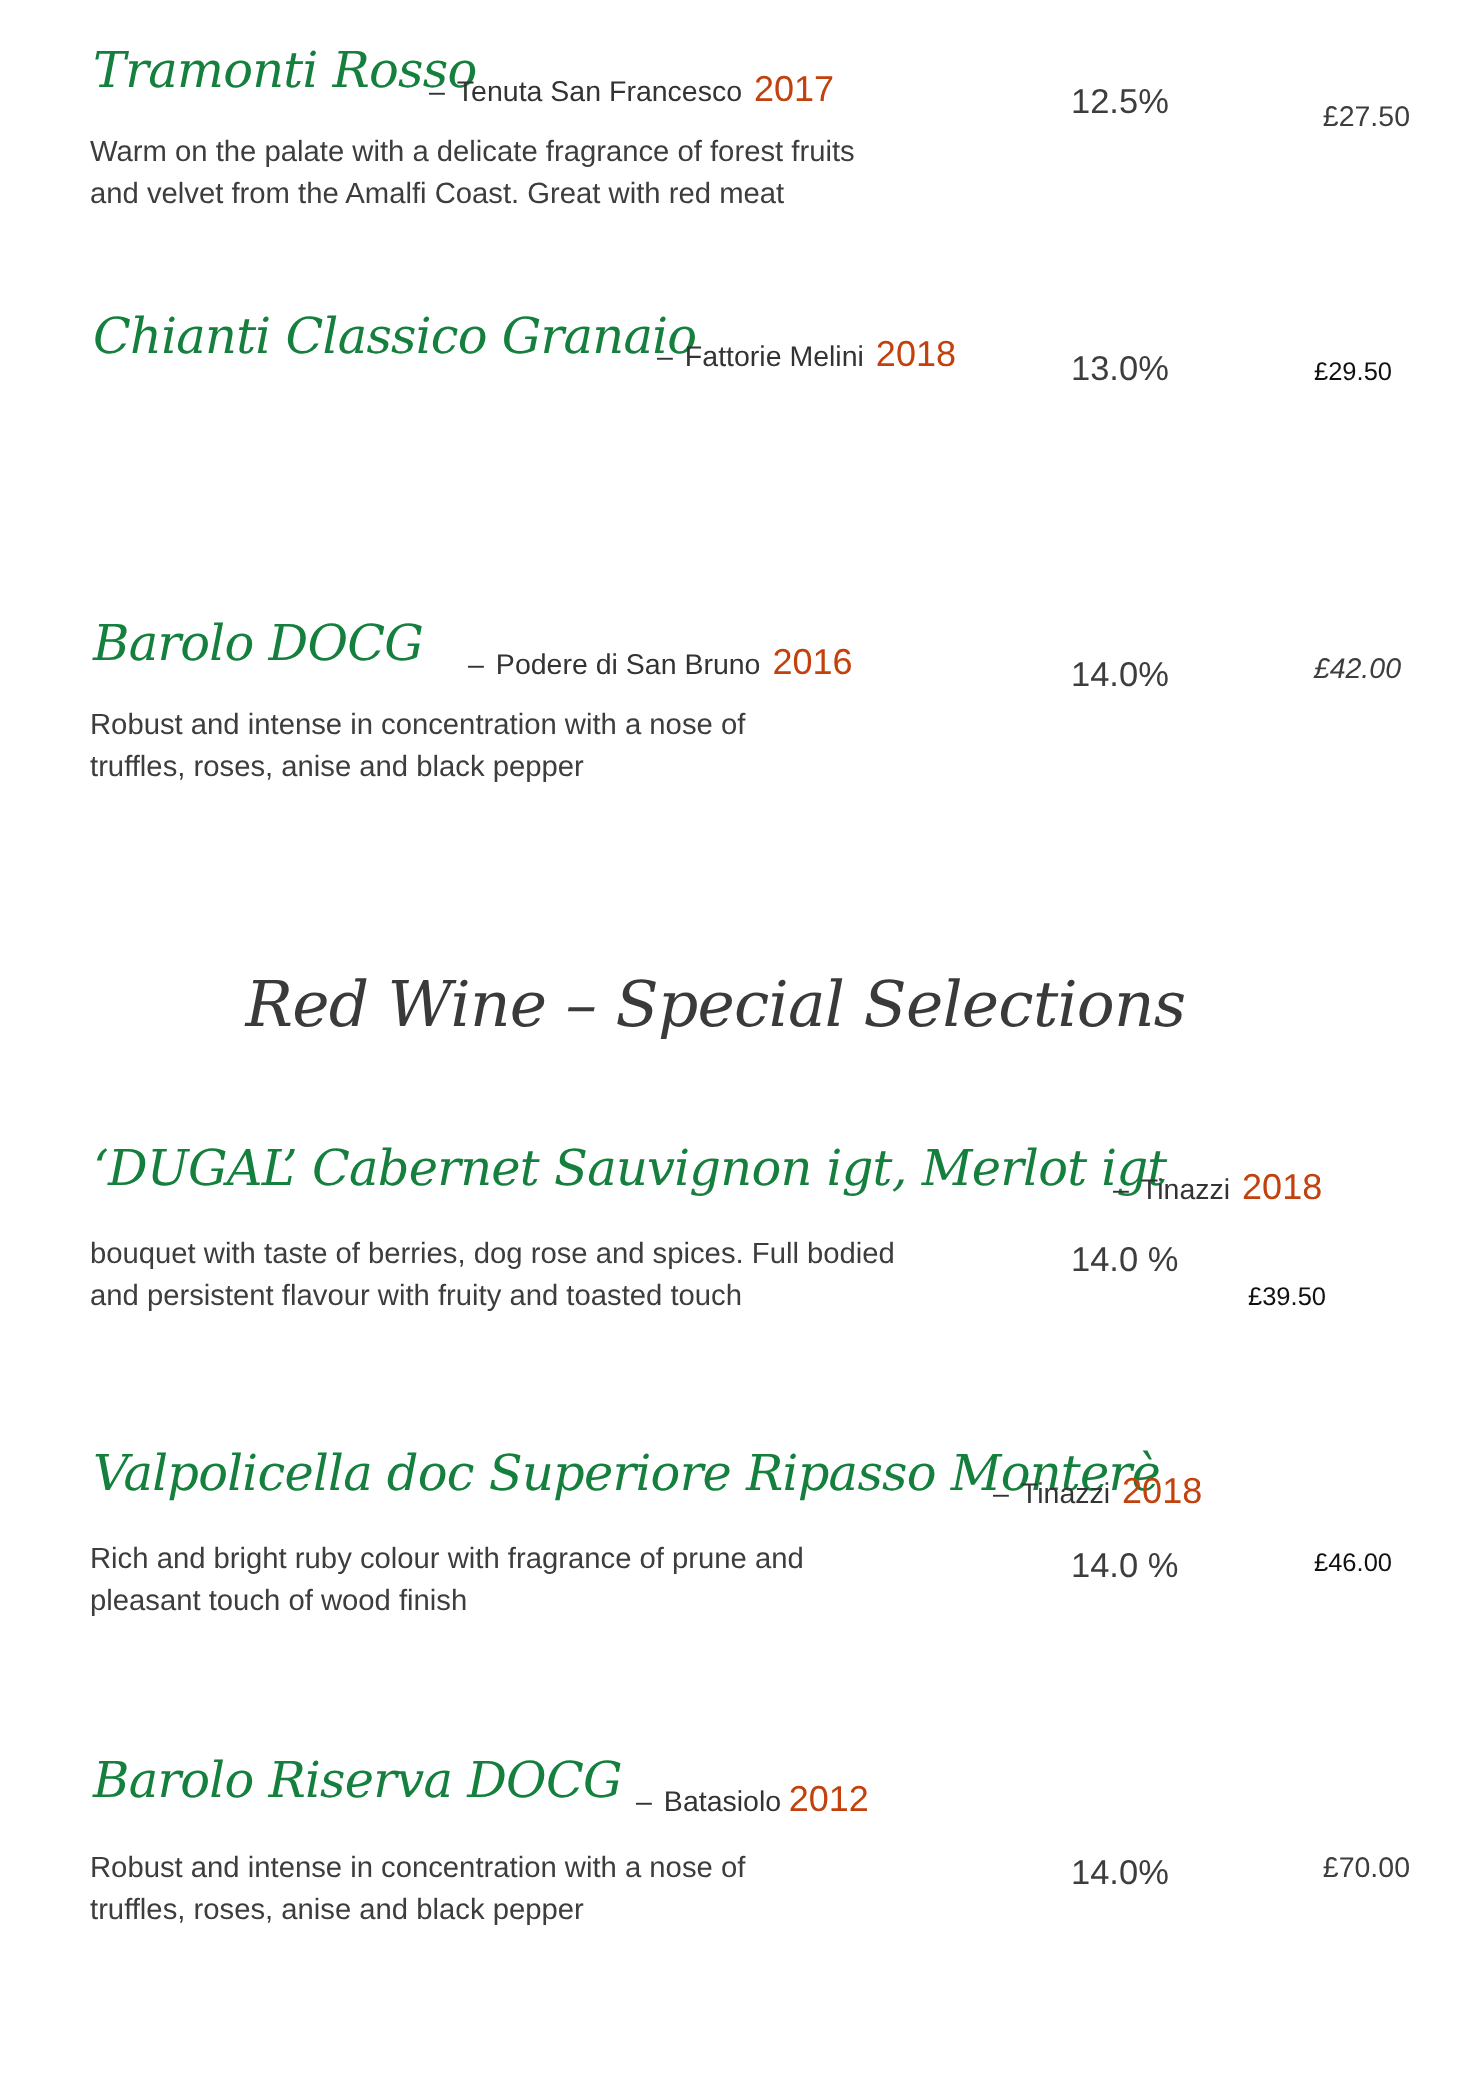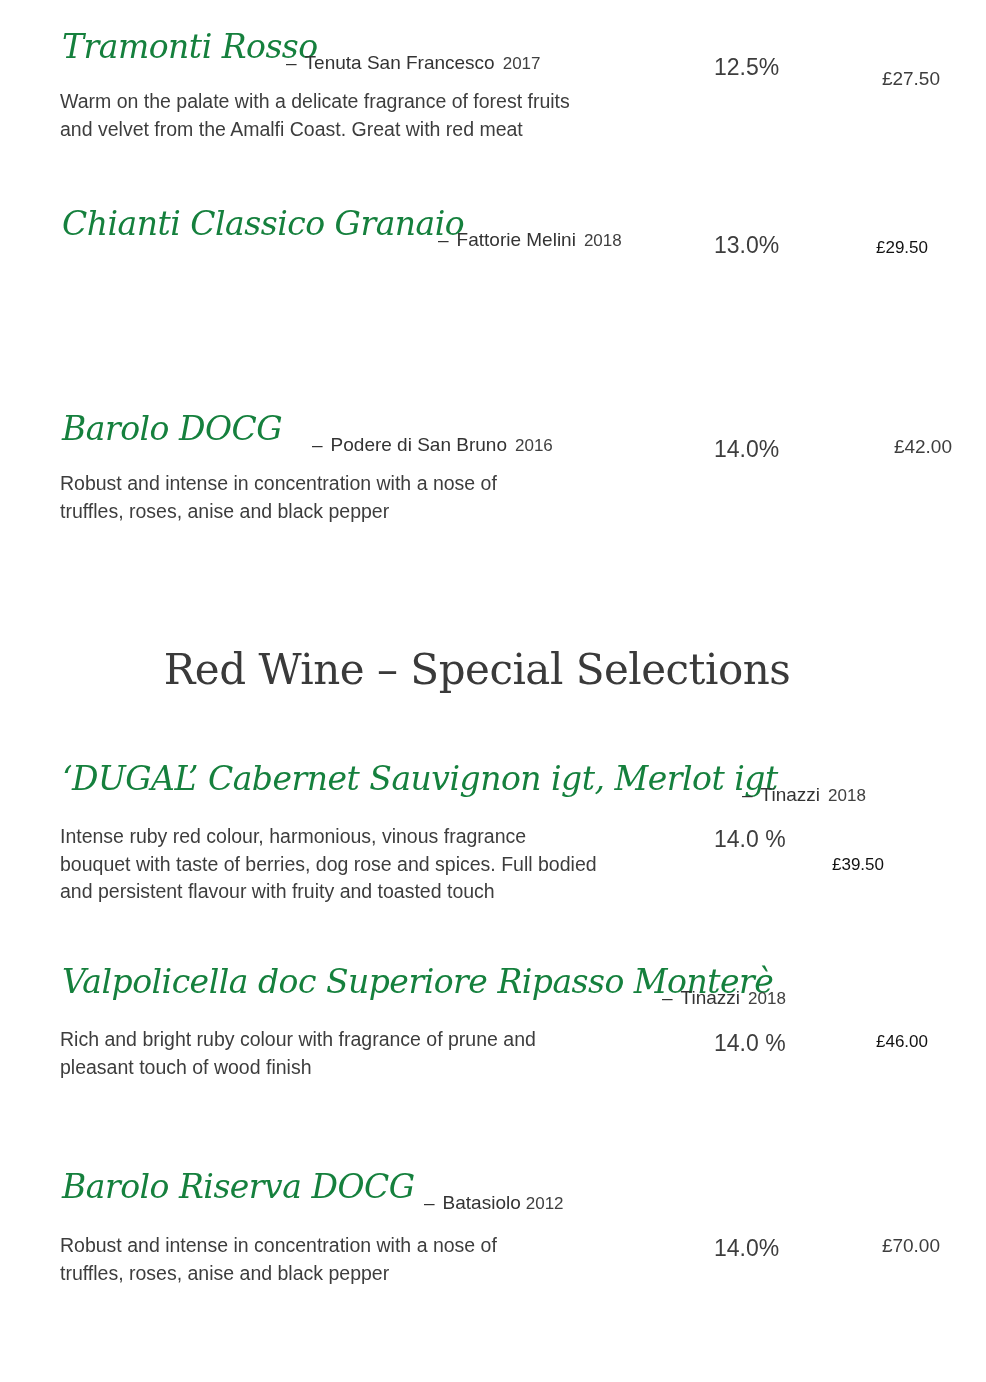--- a/index.html
+++ b/index.html
@@ -4,28 +4,28 @@
 <style>
   html, body { margin: 0; padding: 0; background: #ffffff; }
   body { width: 986px; height: 1382px; position: relative; overflow: hidden;
          font-family: "Liberation Sans", sans-serif; color: #3a3a3a; }
   .wine { position: absolute; left: 60px; width: 900px; }
   .title-line { position: relative; height: 44px; white-space: nowrap; }
   .wine-name { font-family: "DejaVu Serif", serif; font-style: italic; font-size: 33px;
                color: #15803d; letter-spacing: -0.5px; position: absolute; left: 2px; bottom: 16px; }
   .producer { font-size: 19px; color: #333; position: absolute; bottom: 8px; }
   .producer .dash { margin: 0 8px 0 0; }
-  .year { font-size: 17px; color: #404040; margin-left: 8px; }
+  .year { font-size: 24px; color: #c2410c; margin-left: 8px; }
   .desc { font-size: 19.5px; line-height: 27.5px; color: #3d3d3d; margin-top: 6px; }
   .desc div { white-space: nowrap; }
   .abv { position: absolute; font-size: 23px; color: #3d3d3d; }
   .price { position: absolute; font-size: 19px; color: #3d3d3d; text-align: right; }
   .price.black { color: #111; font-size: 17px; }
   .section-heading { position: absolute; left: 0; width: 954px; top: 645px; text-align: center;
-                     font-family: "DejaVu Serif", serif; font-size: 42px;
+                     font-family: "DejaVu Serif", serif; font-style: italic; font-size: 42px;
                      color: #3a3a3a; letter-spacing: -0.5px; }
 </style>
 </head>
 <body>
 
 <div class="wine" style="top:38px;">
   <div class="title-line">
     <span class="wine-name">Tramonti Rosso</span>
     <span class="producer" style="left:226px;">
       <span class="dash">–</span><span>Tenuta San Francesco</span><span class="year">2017</span>
@@ -56,33 +56,32 @@
     <span class="producer" style="left:252px;">
       <span class="dash">–</span><span>Podere di San Bruno</span><span class="year">2016</span>
     </span>
   </div>
   <div class="desc">
     <div>Robust and intense in concentration with a nose of</div>
     <div>truffles, roses, anise and black pepper</div>
   </div>
 </div>
 <div class="abv" style="left:714px; top:436px;">14.0%</div>
-<div class="price" style="right:34px; top:436px;">£42.00</div>
+<div class="price" style="right:52px; top:436px;font-style:italic;">£42.00</div>
 
 <div class="section-heading">Red Wine – Special Selections</div>
 
 <div class="wine" style="top:770px;">
   <div class="title-line">
     <span class="wine-name">‘DUGAL’ Cabernet Sauvignon igt, Merlot igt</span>
     <span class="producer" style="left:682px;">
       <span class="dash">–</span><span>Tinazzi</span><span class="year">2018</span>
     </span>
   </div>
   <div class="desc" style="margin-top:9px;">
-    <div>Intense ruby red colour, harmonious, vinous fragrance</div>
     <div>bouquet with taste of berries, dog rose and spices. Full bodied</div>
     <div>and persistent flavour with fruity and toasted touch</div>
   </div>
 </div>
 <div class="abv" style="left:714px; top:826px;">14.0 %</div>
 <div class="price black" style="right:102px; top:855px;">£39.50</div>
 
 <div class="wine" style="top:973px;">
   <div class="title-line">
     <span class="wine-name">Valpolicella doc Superiore Ripasso Monterè</span>

